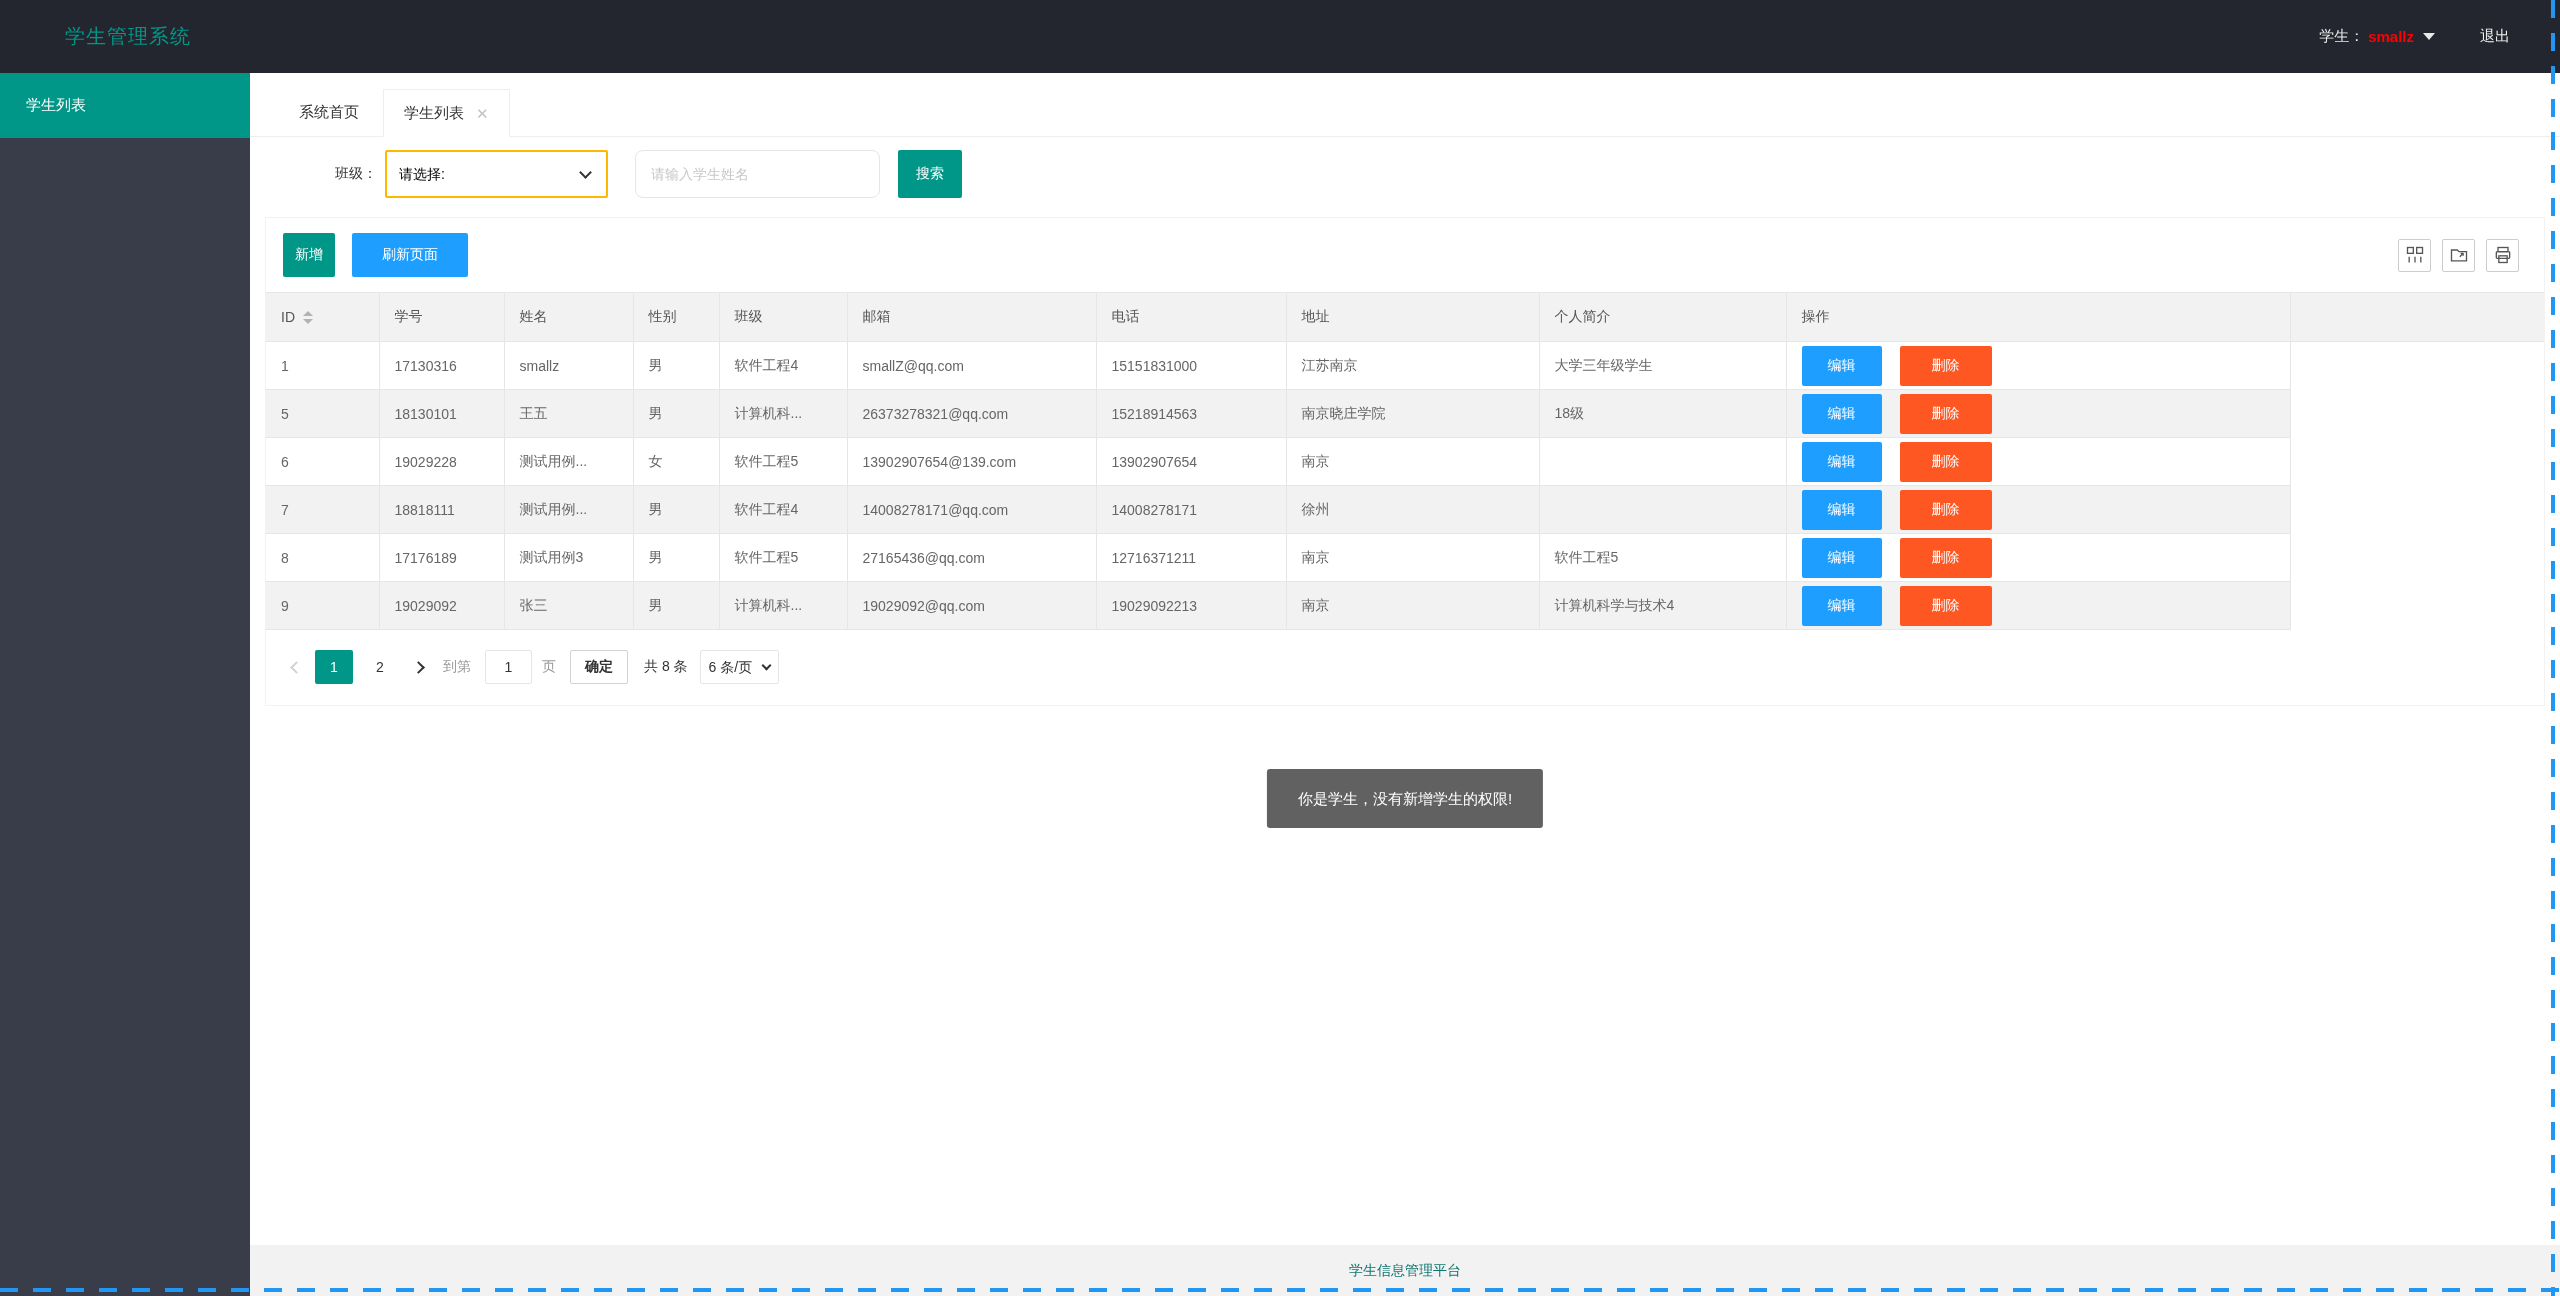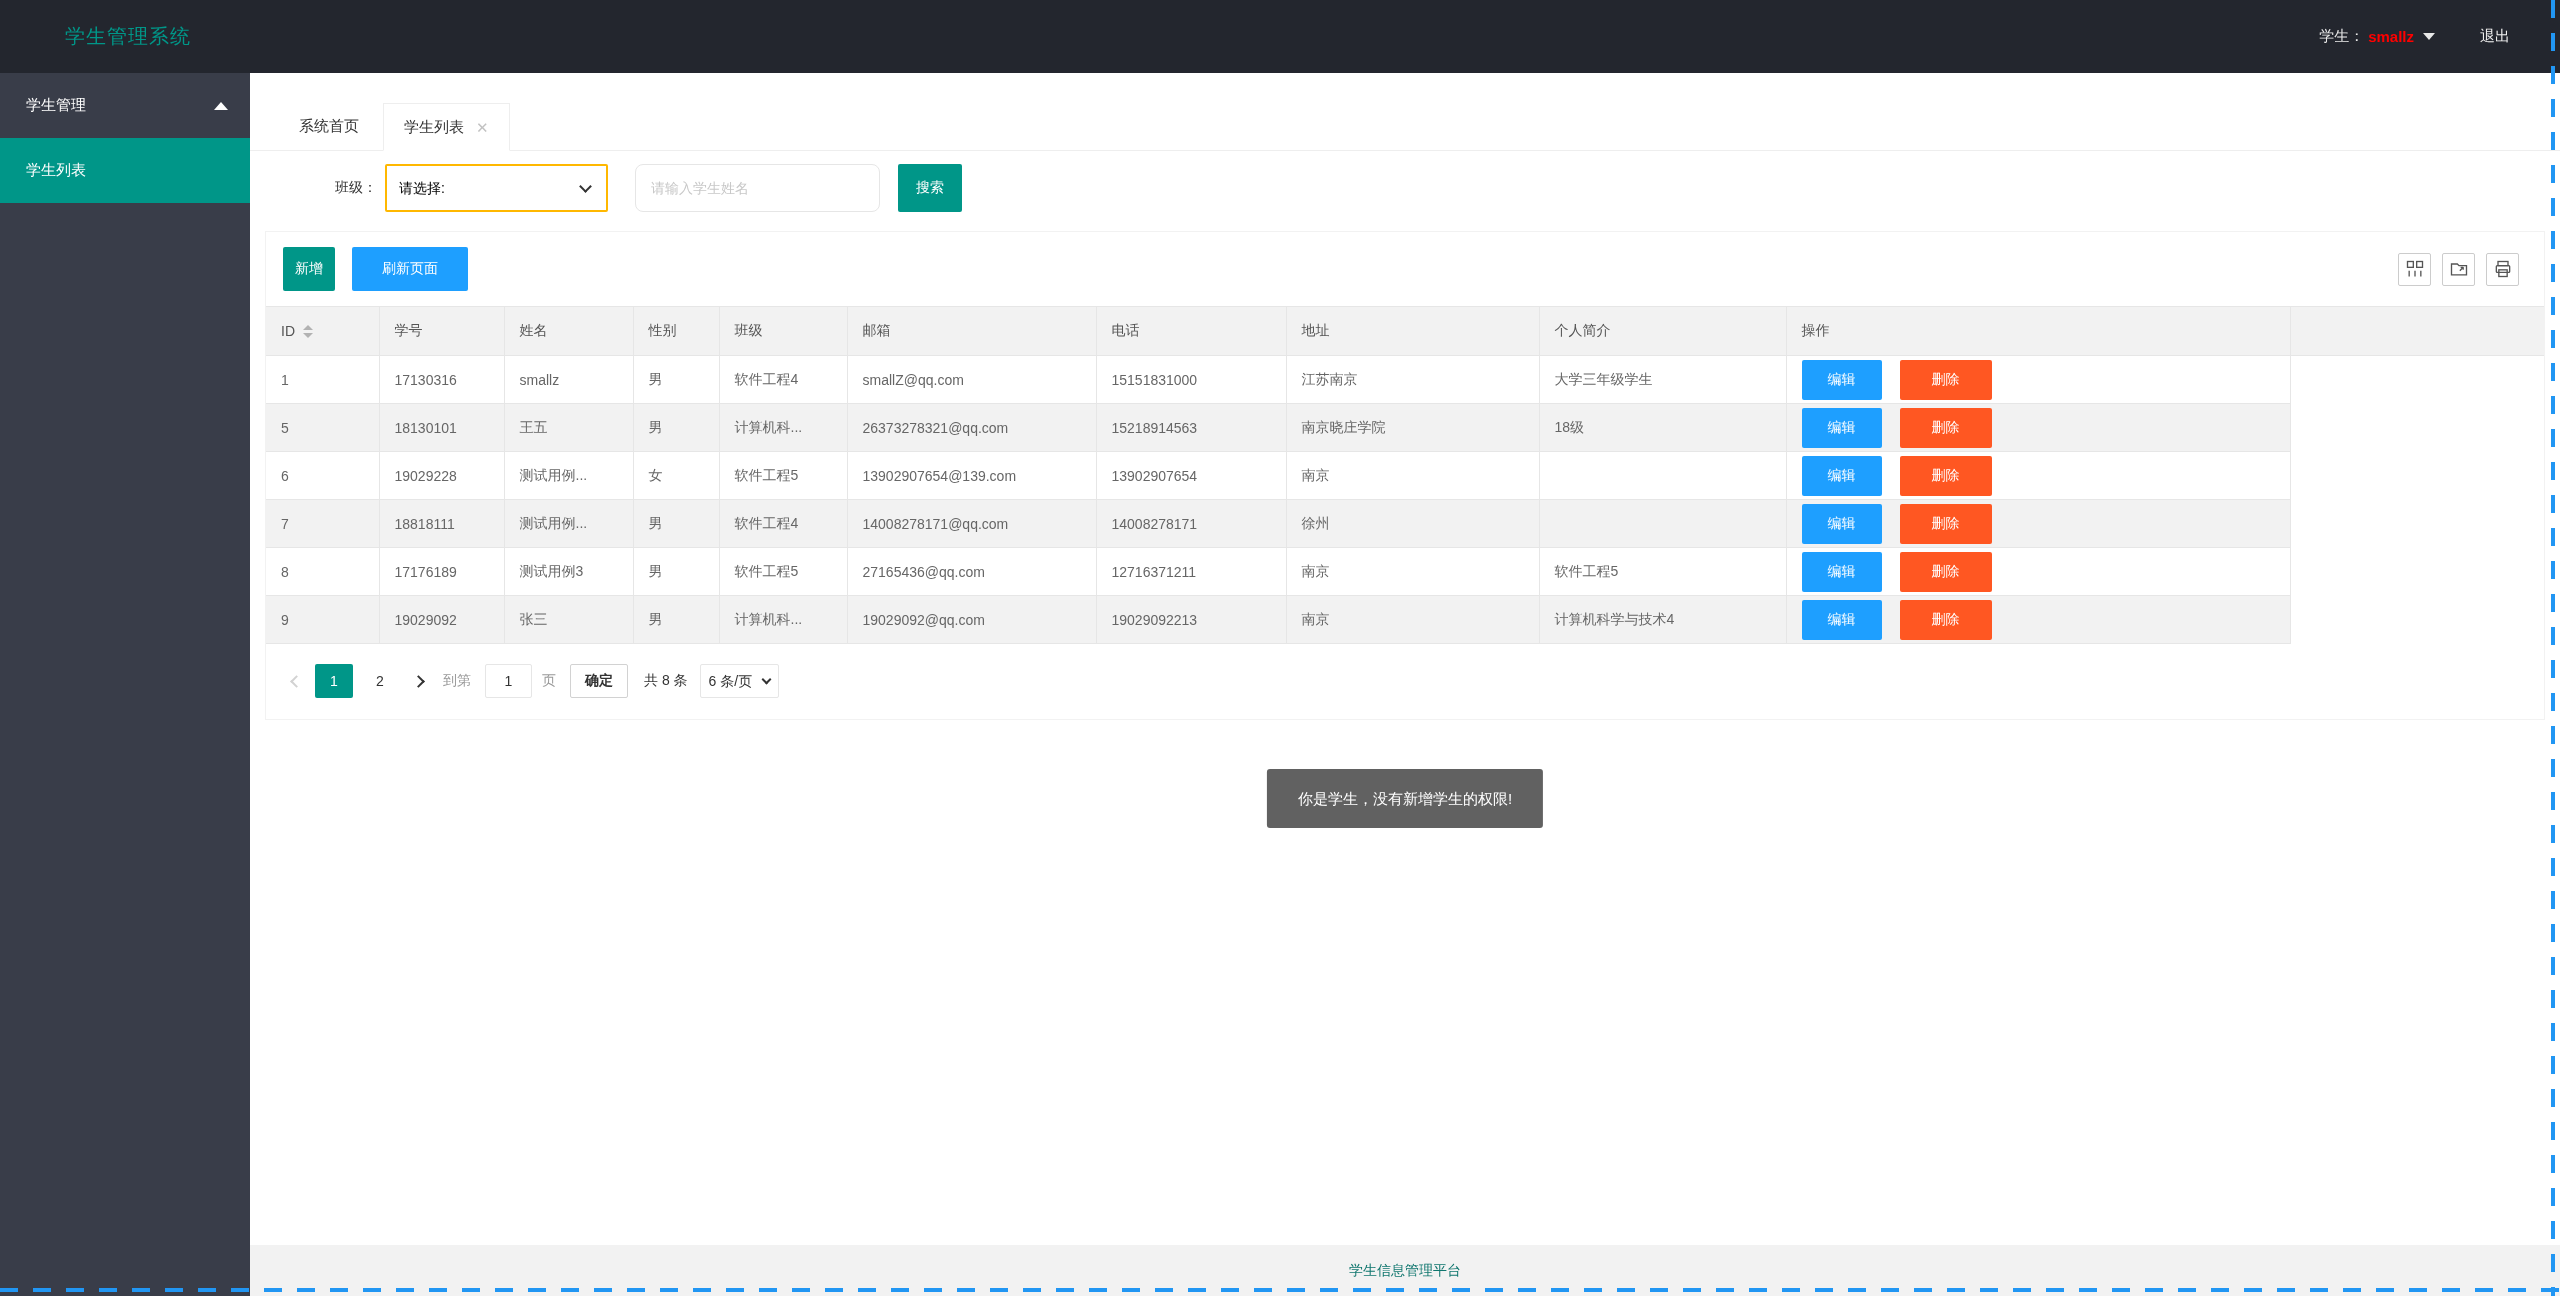--- a/index.html
+++ b/index.html
@@ -24,21 +24,21 @@
   .nav-item { height:65px; display:flex; align-items:center; padding:0 22px 0 26px;
               color:#fff; font-size:15px; cursor:pointer; }
   .nav-item .caret-up { margin-left:auto; width:0; height:0;
               border-left:7px solid transparent; border-right:7px solid transparent;
               border-bottom:8px solid #fff; }
   .nav-item.active { background:#009688; }
 
   
   .main { position:absolute; left:250px; top:73px; right:0; bottom:0; background:#fff; }
 
-  .tabbar { height:78px; display:flex; align-items:flex-end; padding-left:25px;
+  .tabbar { height:64px; display:flex; align-items:flex-end; padding-left:25px;
             border-bottom:1px solid #eeeeee; background:#fff; }
   .tab { height:48px; line-height:48px; padding:0 24px; font-size:15px; color:#333; cursor:pointer; }
   .tab.active { border:1px solid #eee; border-bottom:1px solid #fff; margin-bottom:-1px;
                 display:flex; align-items:center; padding:0 20px; background:#fff; }
   .tab-close { margin-left:12px; color:#c2c2c2; font-size:15px; line-height:1; }
 
   .searchbar { margin:13px 0 0 85px; height:48px; display:flex; align-items:center; font-size:14px; color:#333; }
   .select-wrap { position:relative; margin-left:8px; }
   .class-select { width:223px; height:48px; border:2px solid #FFB800; border-radius:2px;
                   background:#fff; font-size:14px; color:#000; padding:0 12px;
@@ -130,24 +130,20 @@
     <div class="logo">学生管理系统</div>
     <div class="topbar-right">
       <span>学生：</span>
       <span class="username">smallz</span>
       <span class="caret-down"></span>
       <span class="logout">退出</span>
     </div>
   </header>
 
   <aside class="sidebar">
-    <div class="nav-item">
-      <span>学生管理</span>
-      <span class="caret-up"></span>
-    </div>
     <div class="nav-item active">
       <span>学生列表</span>
     </div>
   </aside>
 
   <main class="main">
 
     <div class="tabbar">
       <div class="tab">系统首页</div>
       <div class="tab active">

